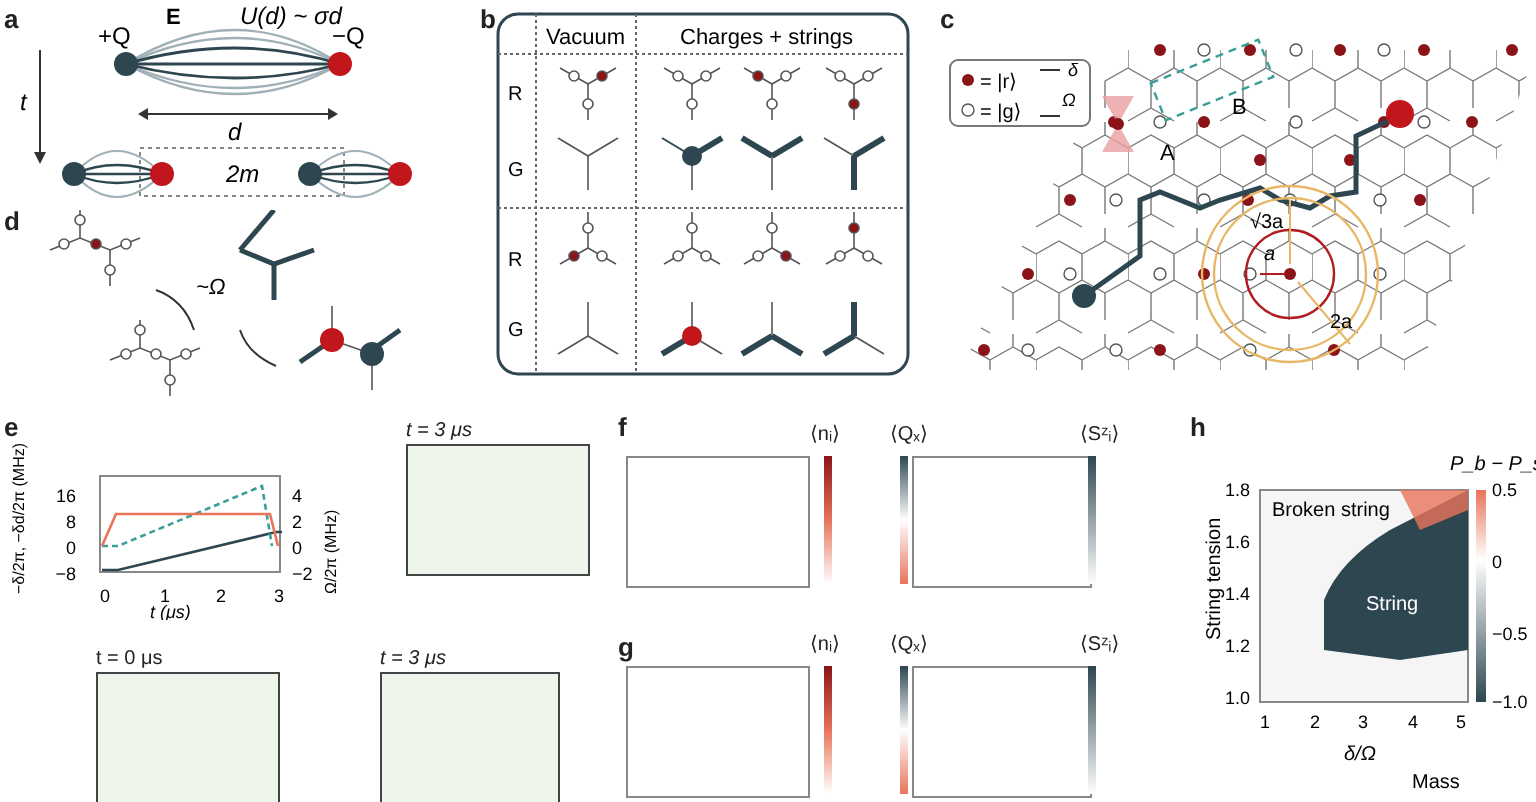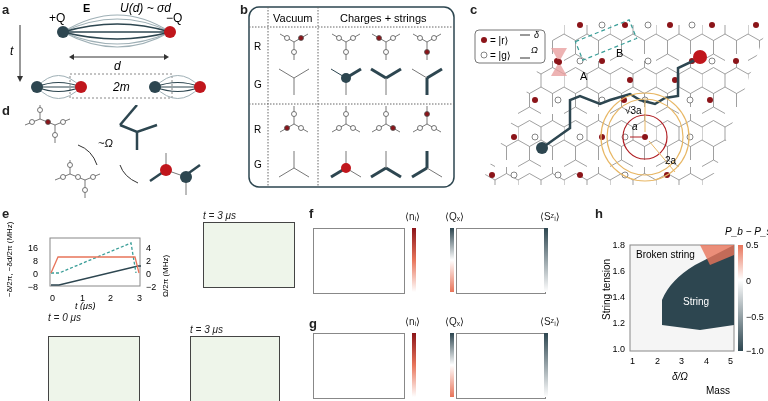--- a/index.html
+++ b/index.html
@@ -322,21 +322,21 @@
   <text x="75" y="104" font-size="9" font-style="italic">t (μs)</text>
   <polyline points="51,80 59,80 138,61 141,61" fill="none" stroke="#2d4650" stroke-width="1.3"></polyline>
   <polyline points="51,68 59,68 131,38 136,68" fill="none" stroke="#3a9e98" stroke-width="1.3" stroke-dasharray="3,2"></polyline>
   <polyline points="51,68 58,52 135,52 139,68" fill="none" stroke="#e8745a" stroke-width="1.3"></polyline>
   <text transform="translate(12,92) rotate(-90)" font-size="8">−δ/2π, −δd/2π (MHz)</text>
   <text transform="translate(168,92) rotate(-90)" font-size="8">Ω/2π (MHz)</text>
 </svg>
 
 <div class="abs" style="left:203px;top:210px;font-size:10px;font-style:italic">t = 3 μs</div>
 <div class="abs" style="left:203px;top:222px;width:90px;height:64px;background:#eef5ea;border:1.5px solid #444"></div>
-<div class="abs" style="left:48px;top:312px;font-size:10px;font-style:italic">t = 0 μs</div>
+<div class="abs" style="left:48px;top:324px;font-size:10px;">t = 0 μs</div>
 <div class="abs" style="left:48px;top:336px;width:90px;height:64px;background:#eef5ea;border:1.5px solid #444"></div>
 <div class="abs" style="left:190px;top:324px;font-size:10px;font-style:italic">t = 3 μs</div>
 <div class="abs" style="left:190px;top:336px;width:88px;height:64px;background:#eef5ea;border:1.5px solid #444"></div>
 
 <div class="panel-label" style="left:309px;top:206px">f</div>
 <div class="abs" style="left:313px;top:228px;width:90px;height:64px;border:1px solid #888"></div>
 <div class="abs" style="left:412px;top:228px;width:4px;height:64px;background:linear-gradient(#8b1419,#e8745a,#fff)"></div>
 <div class="abs" style="left:405px;top:211px;font-size:10px">⟨nᵢ⟩</div>
 <div class="abs" style="left:450px;top:228px;width:4px;height:64px;background:linear-gradient(#2d4650,#fff,#e8745a)"></div>
 <div class="abs" style="left:445px;top:211px;font-size:10px">⟨Qₓ⟩</div>

